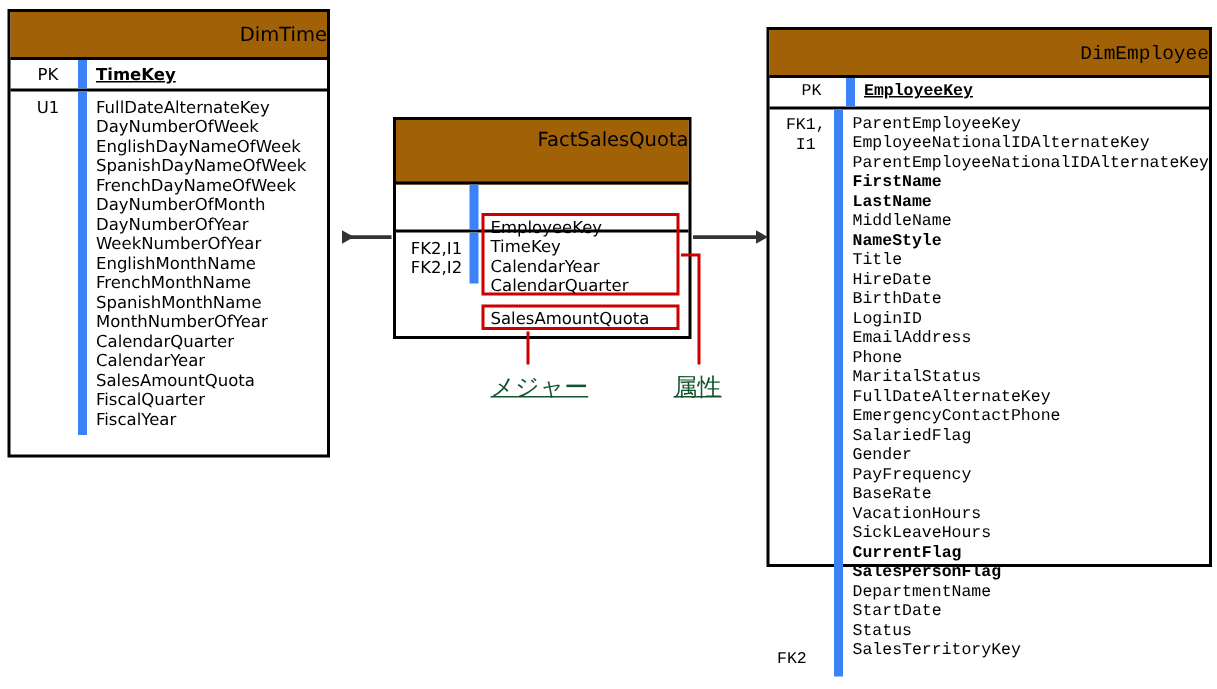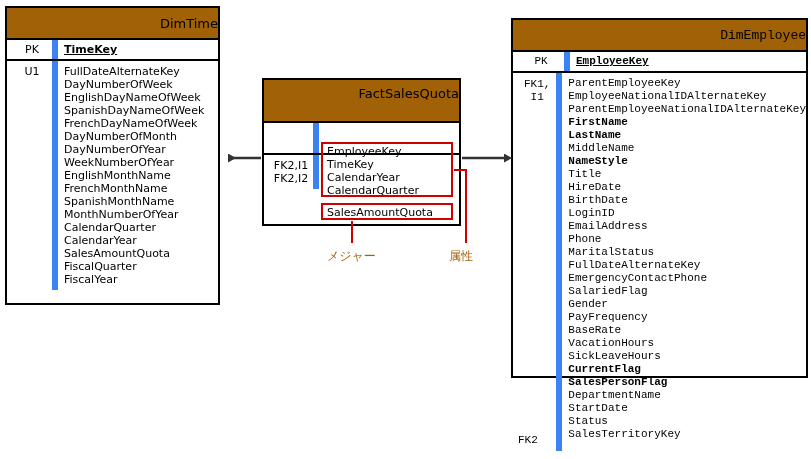--- a/index.html
+++ b/index.html
@@ -147,23 +147,24 @@
     position: absolute;
     left: 0; top: 0;
     width: 811px;
     height: 459px;
     pointer-events: none;
   }
 
   
   .callout-label {
     position: absolute;
-    font-size: 12px;
-    color: #a16207;
+    font-size: 16px;
+    color: #14532d;
     white-space: nowrap;
+    text-decoration: underline;
   }
   #label-measure { left: 327px; top: 248px; }
   #label-attribute { left: 449px; top: 248px; }
 </style>
 </head>
 <body>
 
 <div id="canvas">
 
   <div class="entity" id="dim-time">

